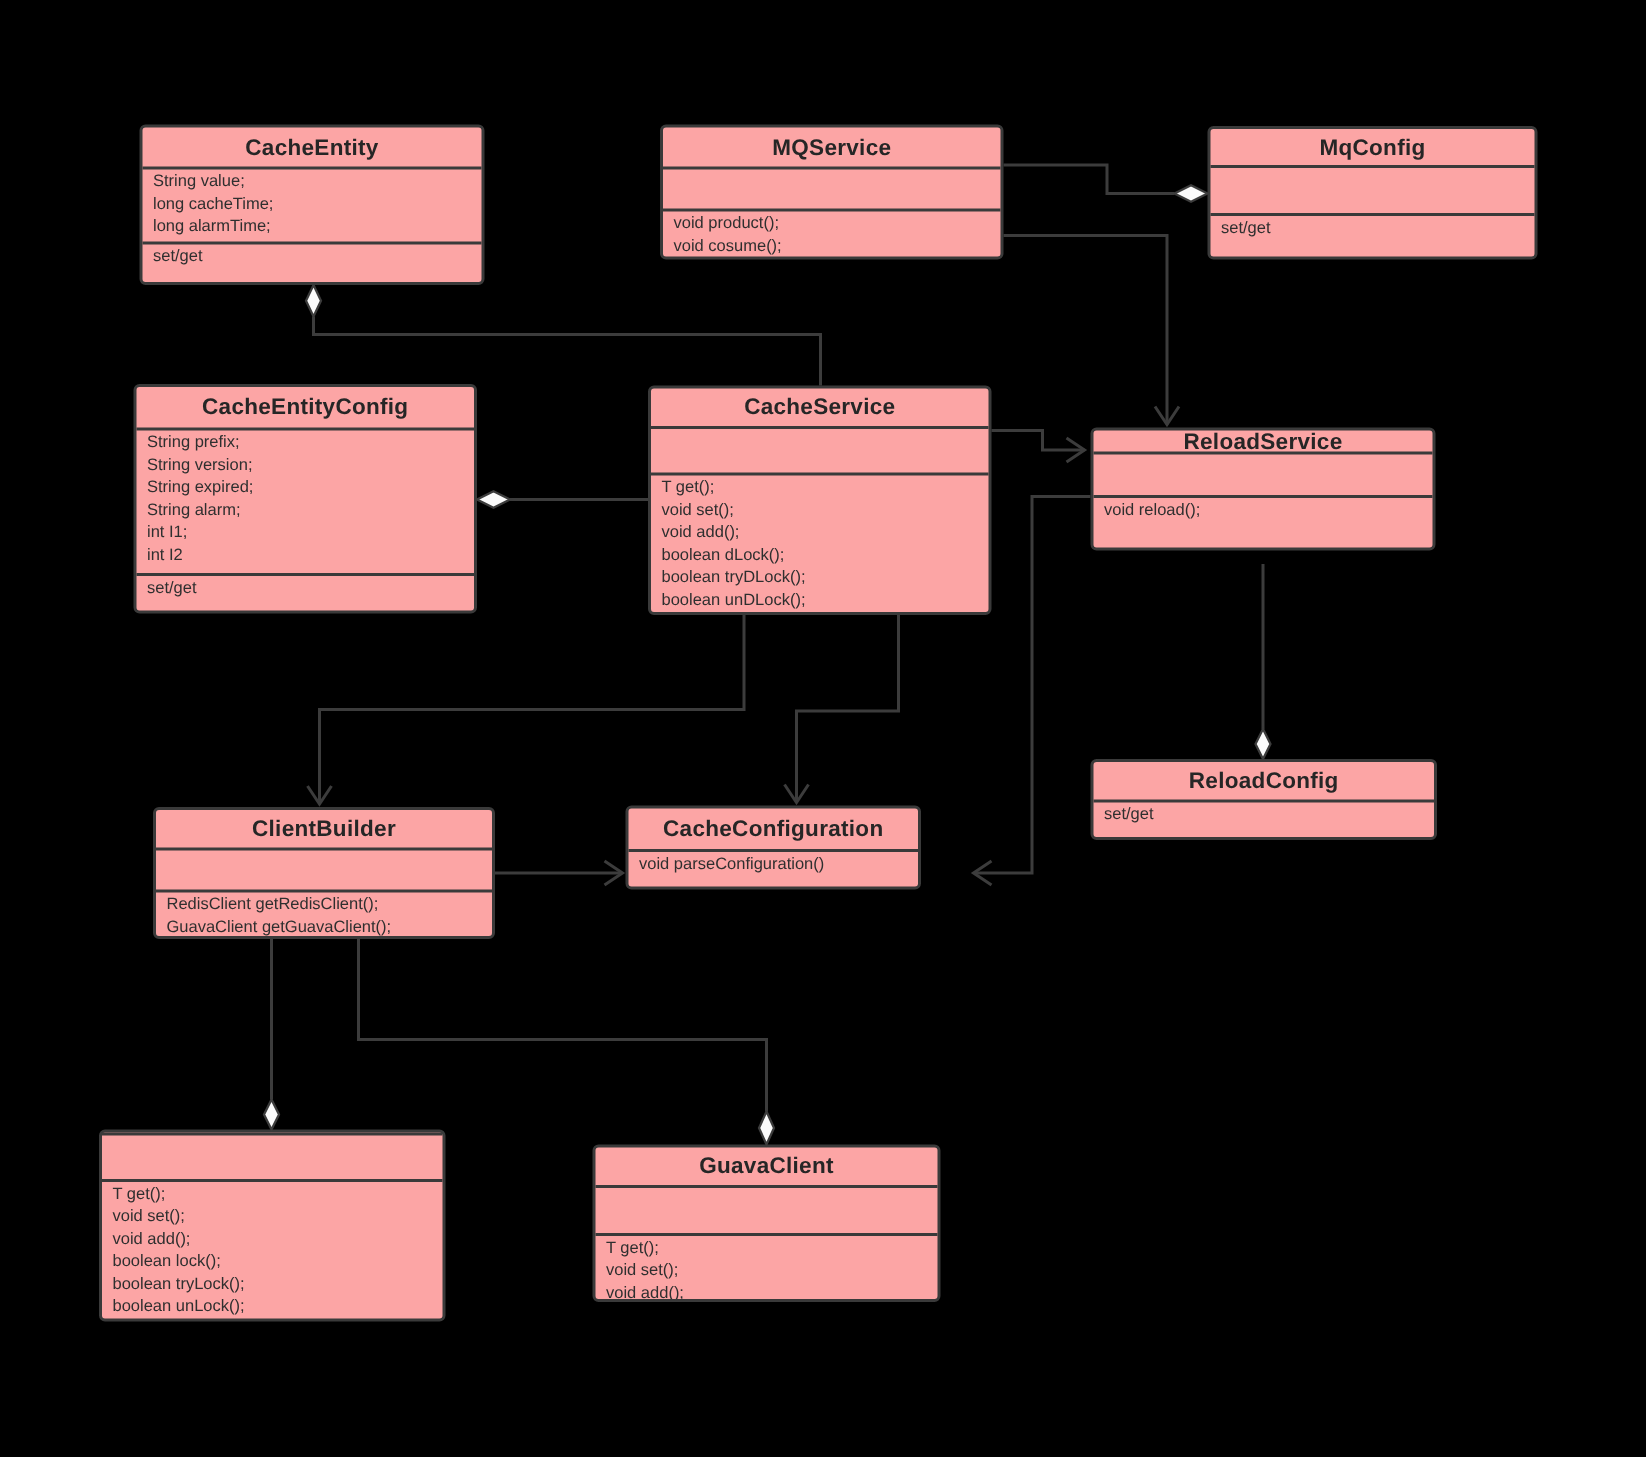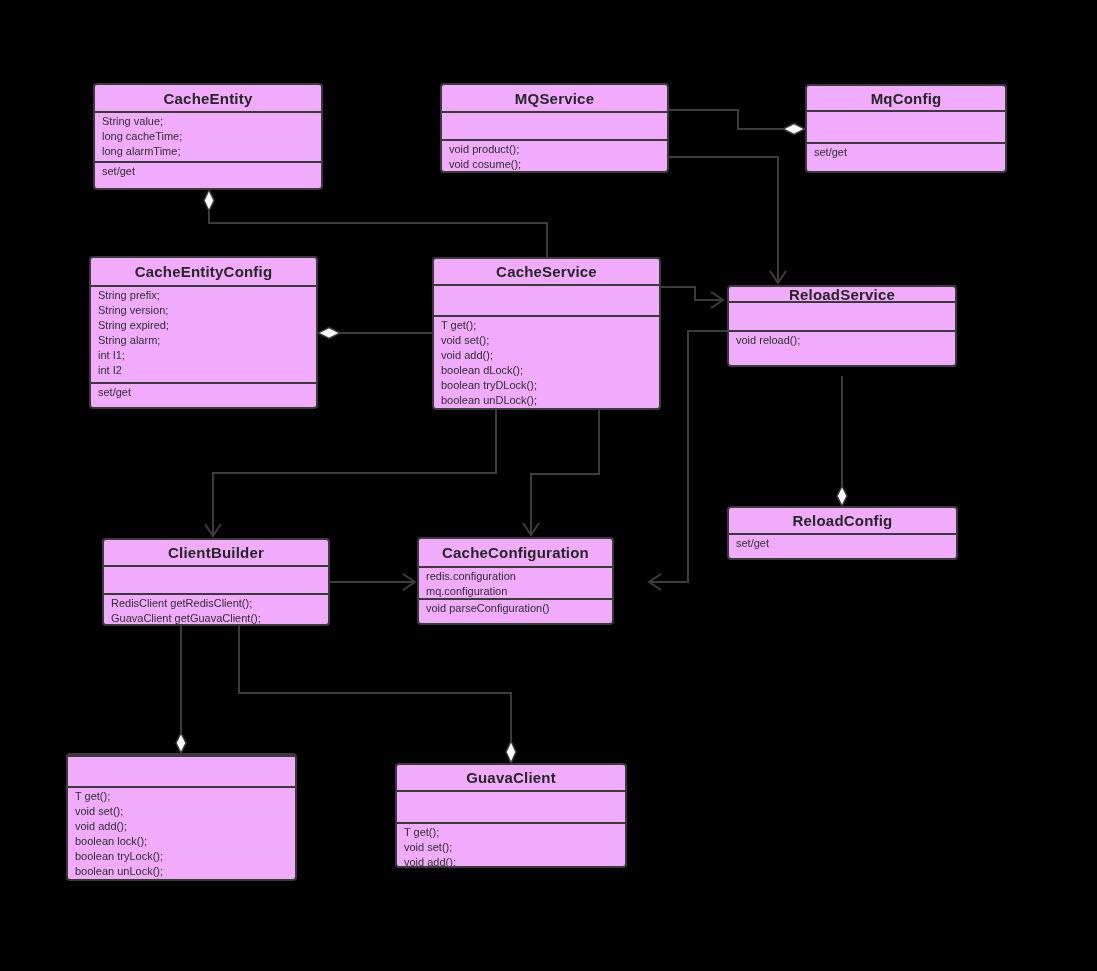--- a/index.html
+++ b/index.html
@@ -1,21 +1,21 @@
 <!DOCTYPE html>
 <html><head>
 <meta charset="utf-8">
 <style>
   html,body{margin:0;padding:0;background:#000;}
   .canvas{
     position:relative;width:1097px;height:971px;background:#000000;
     font-family:"Liberation Sans","DejaVu Sans",sans-serif;overflow:hidden;
   }
   .uml-class{
-    position:absolute;box-sizing:border-box;background:#f0abfc;
+    position:absolute;box-sizing:border-box;background:#fca5a5;
     border:2px solid #3a3a3a;border-radius:4px;color:#2f2f2f;
   }
   .uml-title{
     box-sizing:border-box;display:flex;align-items:center;justify-content:center;
     font-weight:bold;font-size:15px;color:#262626;letter-spacing:.2px;
   }
   .uml-section{
     box-sizing:border-box;border-top:2px solid #3a3a3a;
     padding:1px 7px 0 7px;font-size:11px;line-height:15px;overflow:hidden;
   }
@@ -44,21 +44,21 @@
 
   <div class="uml-class" style="left:440px;top:83px;width:229px">
     <div class="uml-title" style="height:26px">MQService</div>
     <div class="uml-section" style="height:28px"></div>
     <div class="uml-section" style="height:32px">
         <div class="member-line">void product();</div>
         <div class="member-line">void cosume();</div>
       </div>
   </div>
 
-  <div class="uml-class" style="left:805px;top:84px;width:202px">
+  <div class="uml-class" style="left:805px;top:84px;width:220px">
     <div class="uml-title" style="height:24px">MqConfig</div>
     <div class="uml-section" style="height:32px"></div>
     <div class="uml-section" style="height:29px">
         <div class="member-line">set/get</div>
       </div>
   </div>
 
   <div class="uml-class" style="left:89px;top:256px;width:229px">
     <div class="uml-title" style="height:27px">CacheEntityConfig</div>
     <div class="uml-section" style="height:97px">
@@ -106,24 +106,20 @@
     <div class="uml-title" style="height:25px">ClientBuilder</div>
     <div class="uml-section" style="height:28px"></div>
     <div class="uml-section" style="height:31px">
         <div class="member-line">RedisClient getRedisClient();</div>
         <div class="member-line">GuavaClient getGuavaClient();</div>
       </div>
   </div>
 
   <div class="uml-class" style="left:417px;top:537px;width:197px">
     <div class="uml-title" style="height:27px">CacheConfiguration</div>
-    <div class="uml-section" style="height:32px">
-        <div class="member-line">redis.configuration</div>
-        <div class="member-line">mq.configuration</div>
-      </div>
     <div class="uml-section" style="height:25px">
         <div class="member-line">void parseConfiguration()</div>
       </div>
   </div>
 
   <div class="uml-class" style="left:66px;top:753px;width:231px">
     <div class="uml-section" style="height:31px"></div>
     <div class="uml-section" style="height:93px">
         <div class="member-line">T get();</div>
         <div class="member-line">void set();</div>

